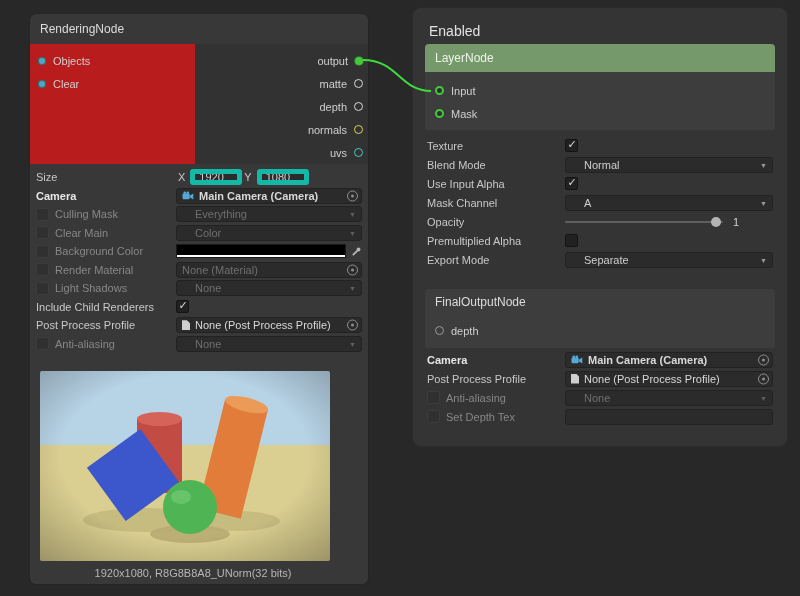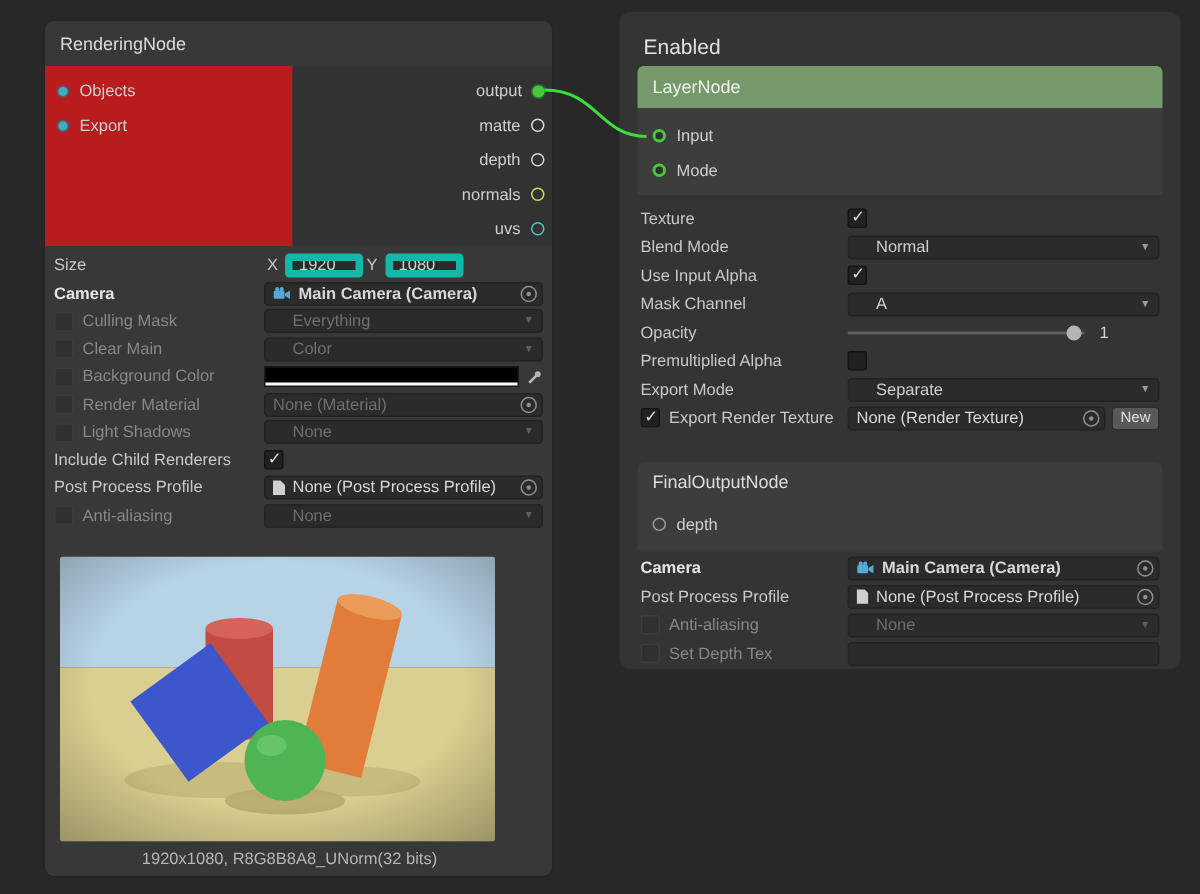--- a/index.html
+++ b/index.html
@@ -109,21 +109,21 @@
     <div class="node-title">RenderingNode</div>
 
     <div class="ports-strip">
       <div class="inputs-box">
         <div class="port-row">
           <span class="dot teal"></span>
           <span class="port-label">Objects</span>
         </div>
         <div class="port-row">
           <span class="dot teal"></span>
-          <span class="port-label">Export</span>
+          <span class="port-label">Clear</span>
         </div>
       </div>
       <div class="outputs-box">
         <div class="port-row">
           <span class="port-label">output</span>
           <span class="dot green-filled"></span>
         </div>
         <div class="port-row">
           <span class="port-label">matte</span>
           <span class="dot hollow-white"></span>
@@ -322,21 +322,21 @@
       <div class="layer-header">
         <span>LayerNode</span>
       </div>
       <div class="layer-ports">
         <div class="port-row">
           <span class="dot green-ring"></span>
           <span class="port-label">Input</span>
         </div>
         <div class="port-row">
           <span class="dot green-ring"></span>
-          <span class="port-label">Mode</span>
+          <span class="port-label">Mask</span>
         </div>
       </div>
 
       <div class="props props-r">
 
         <div class="row">
           <span class="label">
               <span>Texture</span>
             </span>
           <div class="ctrl">
@@ -404,33 +404,20 @@
               <span>Export Mode</span>
             </span>
           <div class="ctrl">
             <div class="dropdown">
               <span>Separate</span>
               <span class="arrow">▼</span>
             </div>
           </div>
         </div>
 
-        <div class="row">
-          <span class="label">
-            <span class="checkbox on"></span>
-            <span>Export Render Texture</span>
-          </span>
-          <div class="ctrl">
-            <div class="objfield">
-              <span class="objtext">None (Render Texture)</span>
-              <span class="picker"></span>
-            </div>
-            <button class="mini-btn">New</button>
-          </div>
-        </div>
       </div>
     </div>
 
     <div class="final-node">
       <div class="final-title">FinalOutputNode</div>
       <div class="final-ports">
         <div class="port-row">
           <span class="dot hollow-gray"></span>
           <span class="port-label">depth</span>
         </div>

